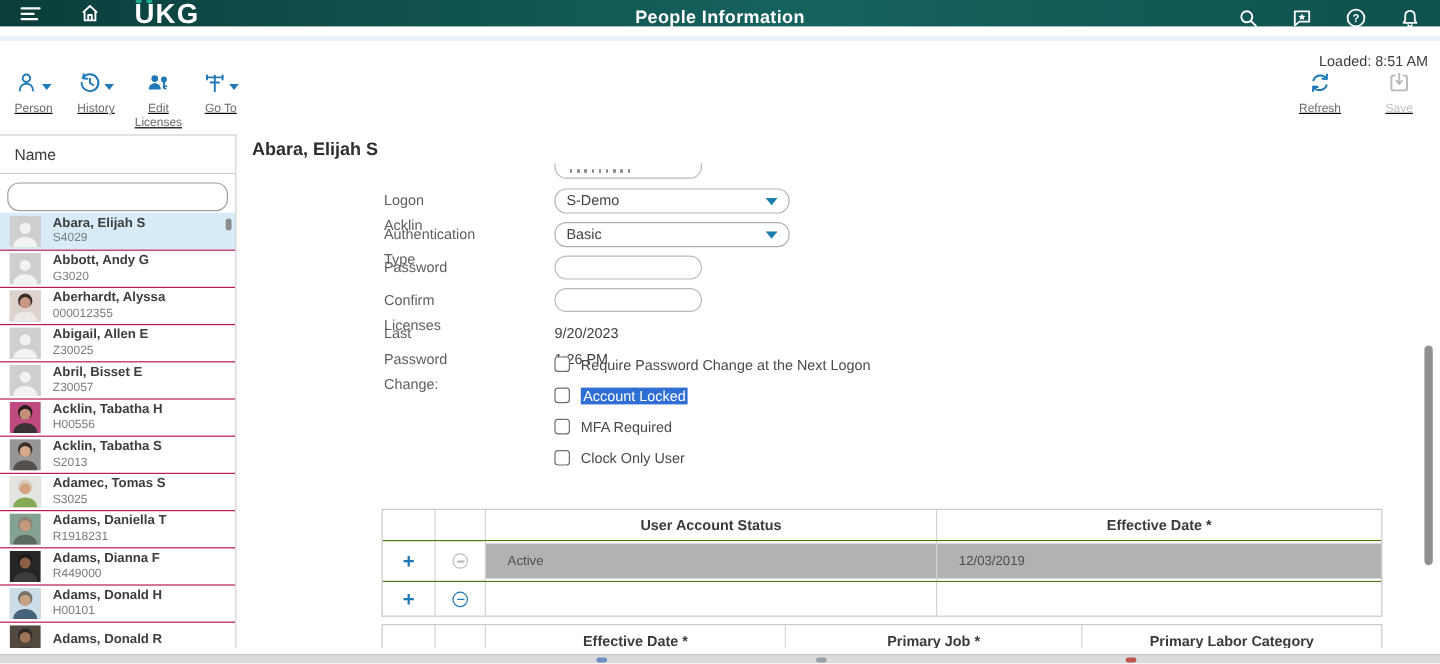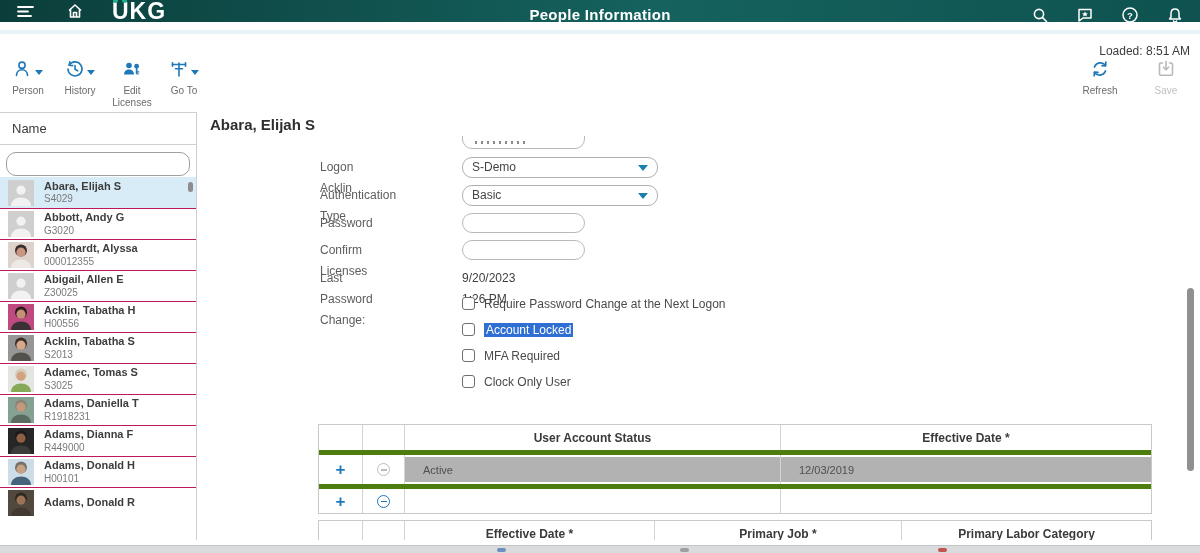--- a/index.html
+++ b/index.html
@@ -21,21 +21,21 @@
   .tb-title { position:absolute; left:50%; top:0; transform:translateX(-50%); line-height:30px;
     font-size:15px; font-weight:bold; letter-spacing:.3px; }
   .tb-right { position:absolute; right:10px; top:0; height:30px; display:flex; align-items:center; gap:15px; }
 
   .substrip { position:absolute; left:0; top:30px; width:1200px; height:4px; background:var(--substrip,#e7f3f6); }
 
   
   .loaded { position:absolute; top:44px; right:10px; font-size:12px; color:#3c3c3c; }
   .toolbar-left { position:absolute; left:2px; top:60px; display:flex; }
   .toolbar-right { position:absolute; right:8px; top:60px; display:flex; gap:14px; }
-  .tb-btn { width:52px; display:flex; flex-direction:column; align-items:center; cursor:pointer; }
+  .tb-btn { width:52px; display:flex; flex-direction:column; align-items:center; cursor:pointer;text-decoration:underline; }
   .tb-btn .ic { height:22px; display:flex; align-items:center; gap:2px; color:var(--accent,#1f78b8); }
   .tb-btn .lbl { margin-top:3px; font-size:10px; color:#6b6b6b; text-align:center; line-height:1.15; width:52px; }
   .caret { width:0; height:0; border-left:4px solid transparent; border-right:4px solid transparent;
            border-top:5px solid var(--accent,#1f78b8); margin-top:2px; }
   .tb-btn.disabled .ic, .tb-btn.disabled svg { color:#b9b9b9; }
   .tb-btn.disabled .lbl { color:#c0c0c0; }
 
   
   .sidebar { position:absolute; left:0; top:112px; width:197px; height:428px;
     border-top:1px solid #cfcfcf; border-right:1px solid #cfcfcf; background:#fff; overflow:hidden; }
@@ -86,21 +86,21 @@
   .tbl { position:absolute; left:121px; width:834px; border:1px solid #c9c9c9; background:#fff; }
   .status-tbl { top:288px; }
   .job-tbl { top:384px; }
   .t-hrow, .t-row { display:grid; }
   .status-tbl .t-hrow, .status-tbl .t-row { grid-template-columns:44px 42px 376px 370px; }
   .job-tbl .t-hrow { grid-template-columns:44px 42px 250px 247px 249px; }
   .t-hrow { height:25px; }
   .t-hcell { border-right:1px solid #d4d4d4; display:flex; align-items:center; justify-content:center;
     font-size:12px; font-weight:bold; color:#3a3a3a; }
   .t-hcell:last-child { border-right:none; }
-  .t-row { border-top:5px solid #4d7c0f; }
+  .t-row { border-top:1px solid #4d7c0f; }
   .t-cell { border-right:1px solid #d4d4d4; display:flex; align-items:center; }
   .t-cell:last-child { border-right:none; }
   .row-a { height:34px; } .row-b { height:29px; }
   .cell-icon { justify-content:center; }
   .plus-btn { color:var(--accent,#1f78b8); font-size:17px; font-weight:bold; line-height:1; cursor:pointer; }
   .plus-btn::before { content:"+"; }
   .minus-btn { width:13px; height:13px; border-radius:50%; border:1px solid currentColor;
     color:var(--accent,#1f78b8); position:relative; cursor:pointer; }
   .minus-btn::after { content:""; position:absolute; left:2.5px; right:2.5px; top:5px; height:1.5px; background:currentColor; }
   .minus-btn.disabled { color:#bdbdbd; }
@@ -309,20 +309,34 @@
       <svg viewBox="0 0 26 26">
         <rect class="sil-bg" x="0" y="0" width="26" height="26" fill="#cfcfcf"></rect>
         <circle class="sil-hair" cx="13" cy="8.6" r="6" fill="none"></circle>
         <circle class="sil-head" cx="13" cy="10.2" r="4.6" fill="#f2f2f2"></circle>
         <path class="sil-body" d="M3 26 C3 20.8 7.5 17.6 13 17.6 C18.5 17.6 23 20.8 23 26 Z" fill="#f2f2f2"></path>
       </svg>
     </span>
     <span class="p-text">
       <div class="p-name">Abigail, Allen E</div>
       <div class="p-id">Z30025</div>
+    </span>
+  </div>
+        <div class="person">
+    <span class="avatar">
+      <svg viewBox="0 0 26 26">
+        <rect class="sil-bg" x="0" y="0" width="26" height="26" fill="#cfcfcf"></rect>
+        <circle class="sil-hair" cx="13" cy="8.6" r="6" fill="none"></circle>
+        <circle class="sil-head" cx="13" cy="10.2" r="4.6" fill="#f2f2f2"></circle>
+        <path class="sil-body" d="M3 26 C3 20.8 7.5 17.6 13 17.6 C18.5 17.6 23 20.8 23 26 Z" fill="#f2f2f2"></path>
+      </svg>
+    </span>
+    <span class="p-text">
+      <div class="p-name">Abril, Bisset E</div>
+      <div class="p-id">Z30057</div>
     </span>
   </div>
         <div class="person">
     <span class="avatar">
       <svg viewBox="0 0 26 26">
         <rect class="sil-bg" x="0" y="0" width="26" height="26" fill="#bf4a80"></rect>
         <circle class="sil-hair" cx="13" cy="8.6" r="6" fill="#2a1d1b"></circle>
         <circle class="sil-head" cx="13" cy="10.2" r="4.6" fill="#c69078"></circle>
         <path class="sil-body" d="M3 26 C3 20.8 7.5 17.6 13 17.6 C18.5 17.6 23 20.8 23 26 Z" fill="#3a3136"></path>
       </svg>

